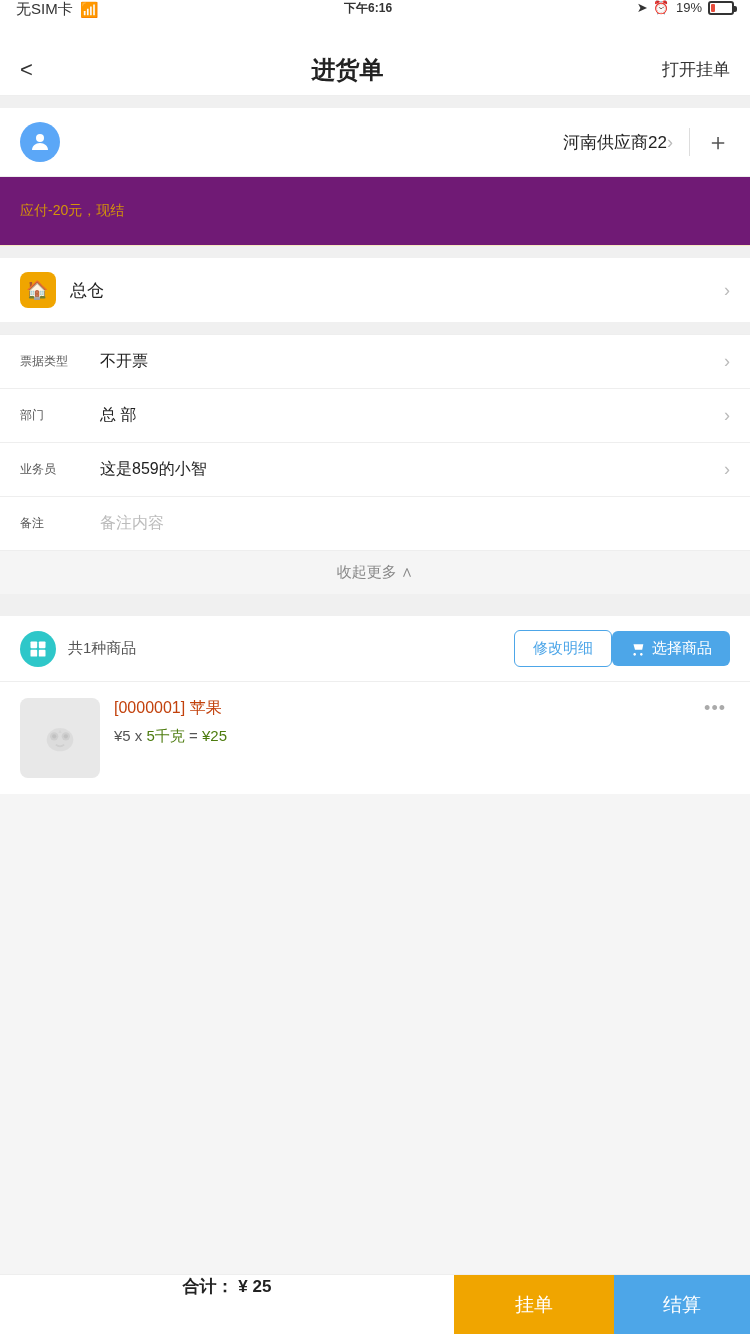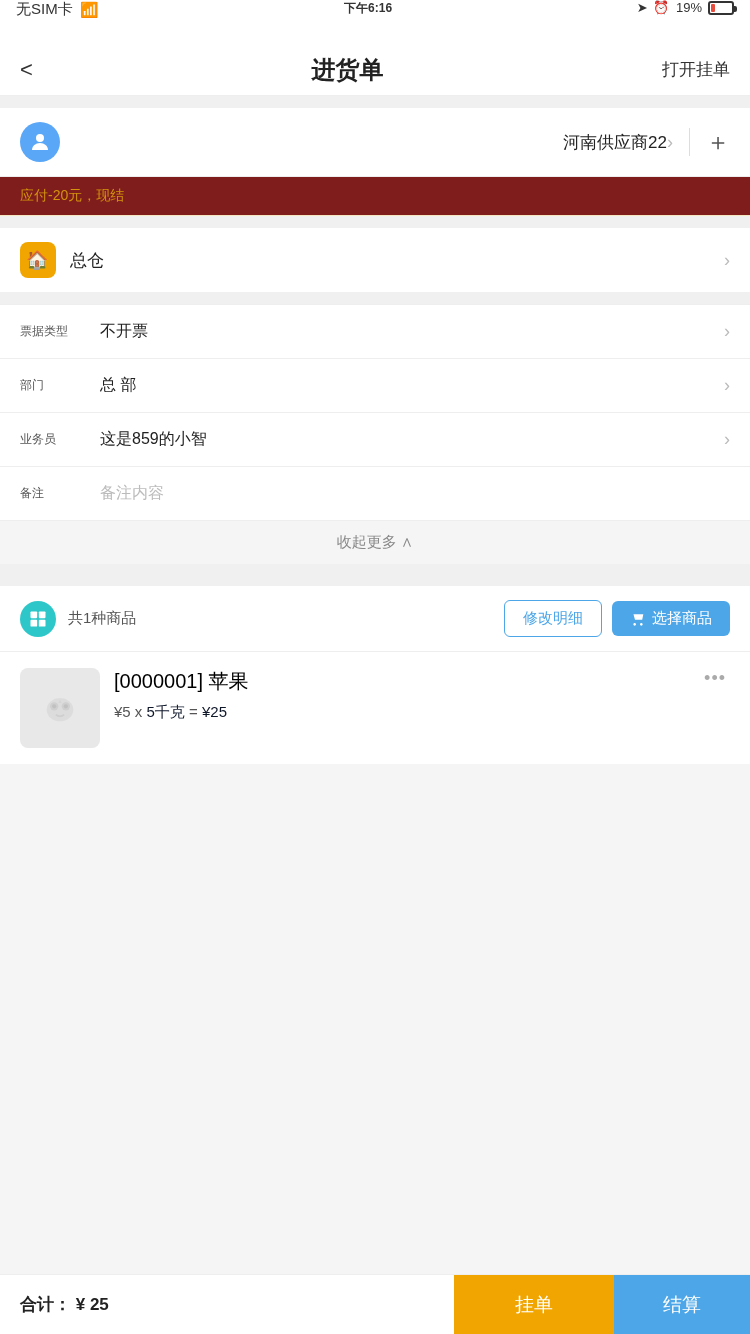--- a/index.html
+++ b/index.html
@@ -125,22 +125,22 @@
       background: #ddd;
       margin: 0 16px;
     }
     .add-btn {
       font-size: 24px;
       color: #555;
       cursor: pointer;
     }
     
     .payment-notice {
-      background: #7f1d1d;
-      padding: 10px 20px;
+      background: #701a75;
+      padding: 25px 20px;
       font-size: 14px;
       color: #d4930a;
       border-bottom: 1px solid #f5e8c0;
     }
     
     .warehouse-row {
       display: flex;
       align-items: center;
       padding: 14px 20px;
       background: #fff;
@@ -222,21 +222,20 @@
       color: #555;
     }
     .btn-modify {
       border: 1px solid #4da6e8;
       color: #4da6e8;
       background: #fff;
       border-radius: 6px;
       padding: 8px 18px;
       font-size: 15px;
       cursor: pointer;
-      margin-right: 10px;
     }
     .btn-select {
       background: #4da6e8;
       color: #fff;
       border: none;
       border-radius: 6px;
       padding: 8px 18px;
       font-size: 15px;
       cursor: pointer;
       display: flex;
@@ -263,30 +262,30 @@
       justify-content: center;
       overflow: hidden;
     }
     .product-thumb svg {
       width: 50px;
       height: 50px;
       opacity: 0.4;
     }
     .product-info { flex: 1; }
     .product-name {
-      font-size: 20px;
-      color: #000000;
+      font-size: 16px;
+      color: #c2410c;
       margin-bottom: 8px;
     }
     .product-price {
       font-size: 15px;
       color: #555;
     }
     .product-price .highlight {
-      color: #0f172a;
+      color: #4d7c0f;
     }
     .product-menu {
       color: #aaa;
       font-size: 18px;
       cursor: pointer;
       padding: 0 4px;
       letter-spacing: 1px;
     }
     
     .bottom-bar {
@@ -296,21 +295,20 @@
       width: 750px;
       height: 60px;
       display: flex;
       align-items: stretch;
       background: #fff;
       border-top: 1px solid #eee;
     }
     .total-section {
       flex: 1;
       display: flex;
-      flex-direction: column;
       justify-content: center;
       padding: 0 20px;
     }
     .total-amount {
       font-size: 17px;
       font-weight: 600;
       color: #222;
     }
     .total-count {
       font-size: 13px;

